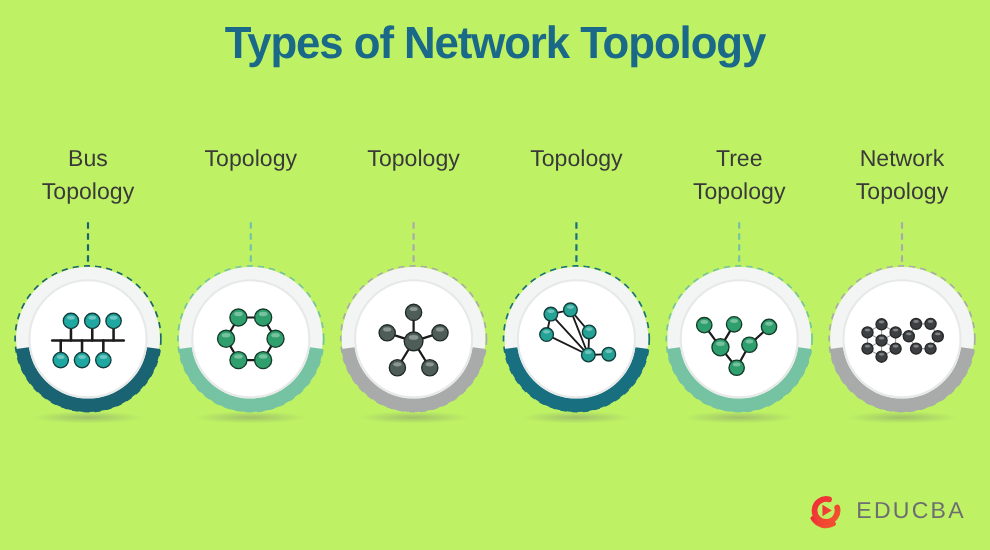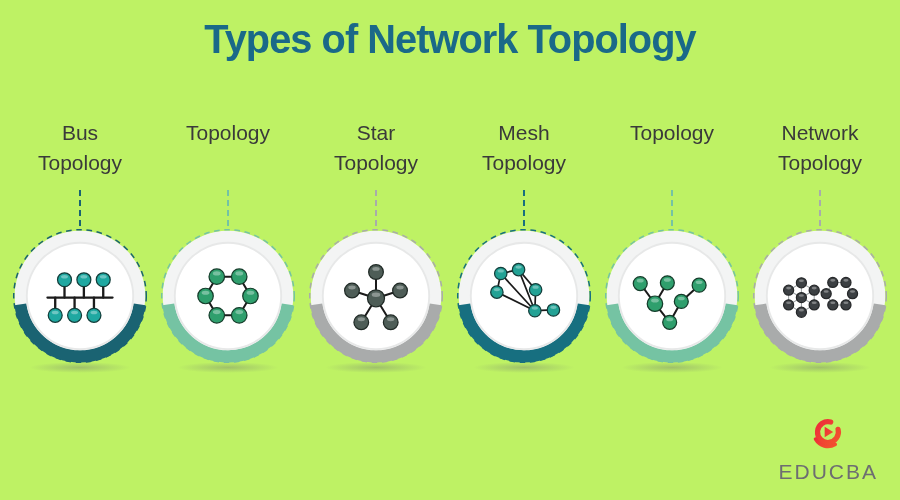--- a/index.html
+++ b/index.html
@@ -7,41 +7,41 @@
     width:900px;height:500px;background:#ffffff;overflow:hidden;
     font-family:"Liberation Sans", sans-serif;
   }
   .canvas{position:relative;width:900px;height:500px;background:#bef264;}
   .title{
     position:absolute;top:16px;left:0;width:100%;margin:0;
     text-align:center;font-size:41px;font-weight:700;letter-spacing:-1px;
     transform:scaleX(.97);
   }
   .columns{
-    position:absolute;top:118px;left:6px;width:888px;
+    position:absolute;top:130px;left:6px;width:888px;
     display:flex;flex-direction:row;
   }
   .col{width:148px;display:flex;flex-direction:column;align-items:center;}
   .label{
     height:62px;text-align:center;color:#3a3a3a;
     font-size:21px;line-height:30px;font-weight:500;
   }
   .label span{display:block;}
   .connector{
     width:0;height:36px;margin-top:10px;
     border-left:2px dashed #888;
   }
   .badge{display:block;}
   .shadow{
     width:102px;height:11px;margin-top:-4px;border-radius:50%;
     background:radial-gradient(ellipse at center, rgba(110,115,115,.38) 0%, rgba(110,115,115,0) 70%);
   }
   .logo{
     position:absolute;right:22px;bottom:16px;
-    display:flex;align-items:center;gap:8px;flex-direction:column;
+    display:flex;align-items:center;gap:8px;
   }
   .logo-text{
     font-size:21px;letter-spacing:2px;font-weight:500;
   }
 </style>
 </head>
 <body>
 
 <div class="canvas">
   <h1 class="title" id="title" style="color: rgb(26, 105, 136);">Types of Network Topology</h1>
@@ -111,21 +111,20 @@
             <circle cx="35.5" cy="25" r="10" fill="#2f9f6d" stroke="#143c2a" stroke-width="1.6"></circle>
             <ellipse cx="35.5" cy="20.8" rx="5" ry="2.6" fill="rgba(255,255,255,0.35)"></ellipse>
             <circle cx="64.5" cy="25" r="10" fill="#2f9f6d" stroke="#143c2a" stroke-width="1.6"></circle>
             <ellipse cx="64.5" cy="20.8" rx="5" ry="2.6" fill="rgba(255,255,255,0.35)"></ellipse>
           </g>
         </svg>
         <div class="shadow"></div>
       </div>
       <div class="col">
         <div class="label" style="color: rgb(58, 58, 58);">
-          <span>Star</span>
           <span>Topology</span>
         </div>
         <div class="connector" style="border-color: rgb(169, 171, 171);"></div>
         <svg viewBox="0 0 150 150" width="140" height="140" class="badge">
           <circle cx="75" cy="75" r="70" fill="#f3f4f4"></circle>
           <circle cx="75" cy="75" r="71" fill="none" stroke="#a9abab" stroke-width="1.6" stroke-dasharray="6 5"></circle>
           <path d="M 11.1 84 A 64.5 64.5 0 0 0 138.9 84" fill="none" stroke="#a9abab" stroke-width="13"></path>
           <circle cx="75" cy="75" r="58" fill="#e7e8e8"></circle>
           <circle cx="75" cy="75" r="56" fill="#ffffff"></circle>
           <g transform="translate(33.5,33.5) scale(0.83)">
@@ -145,21 +144,20 @@
             <circle cx="31" cy="84" r="9.5" fill="#4e5d57" stroke="#202a26" stroke-width="1.6"></circle>
             <ellipse cx="31" cy="80.01" rx="4.75" ry="2.47" fill="rgba(255,255,255,0.35)"></ellipse>
             <circle cx="69" cy="84" r="9.5" fill="#4e5d57" stroke="#202a26" stroke-width="1.6"></circle>
             <ellipse cx="69" cy="80.01" rx="4.75" ry="2.47" fill="rgba(255,255,255,0.35)"></ellipse>
           </g>
         </svg>
         <div class="shadow"></div>
       </div>
       <div class="col">
         <div class="label" style="color: rgb(58, 58, 58);">
-          <span>Mesh</span>
           <span>Topology</span>
         </div>
         <div class="connector" style="border-color: rgb(23, 111, 128);"></div>
         <svg viewBox="0 0 150 150" width="140" height="140" class="badge">
           <circle cx="75" cy="75" r="70" fill="#f3f4f4"></circle>
           <circle cx="75" cy="75" r="71" fill="none" stroke="#176f80" stroke-width="1.6" stroke-dasharray="6 5"></circle>
           <path d="M 11.1 84 A 64.5 64.5 0 0 0 138.9 84" fill="none" stroke="#176f80" stroke-width="13"></path>
           <circle cx="75" cy="75" r="58" fill="#e7e8e8"></circle>
           <circle cx="75" cy="75" r="56" fill="#ffffff"></circle>
           <g transform="translate(33.5,33.5) scale(0.83)">
@@ -182,20 +180,21 @@
             <circle cx="64" cy="69" r="8" fill="#23a295" stroke="#123d3a" stroke-width="1.6"></circle>
             <ellipse cx="64" cy="65.64" rx="4" ry="2.08" fill="rgba(255,255,255,0.35)"></ellipse>
             <circle cx="88" cy="68" r="8" fill="#23a295" stroke="#123d3a" stroke-width="1.6"></circle>
             <ellipse cx="88" cy="64.64" rx="4" ry="2.08" fill="rgba(255,255,255,0.35)"></ellipse>
           </g>
         </svg>
         <div class="shadow"></div>
       </div>
       <div class="col">
         <div class="label" style="color: rgb(58, 58, 58);">
+          <span>Tree</span>
           <span>Topology</span>
         </div>
         <div class="connector" style="border-color: rgb(117, 195, 163);"></div>
         <svg viewBox="0 0 150 150" width="140" height="140" class="badge">
           <circle cx="75" cy="75" r="70" fill="#f3f4f4"></circle>
           <circle cx="75" cy="75" r="71" fill="none" stroke="#75c3a3" stroke-width="1.6" stroke-dasharray="6 5"></circle>
           <path d="M 11.1 84 A 64.5 64.5 0 0 0 138.9 84" fill="none" stroke="#75c3a3" stroke-width="13"></path>
           <circle cx="75" cy="75" r="58" fill="#e7e8e8"></circle>
           <circle cx="75" cy="75" r="56" fill="#ffffff"></circle>
           <g transform="translate(33.5,33.5) scale(0.83)">

